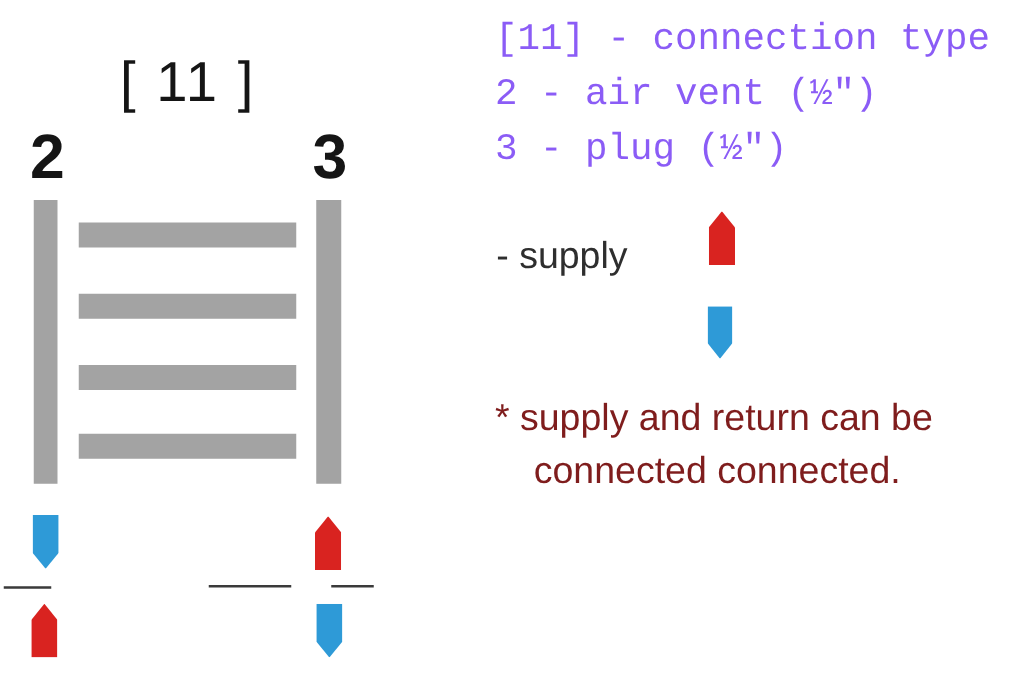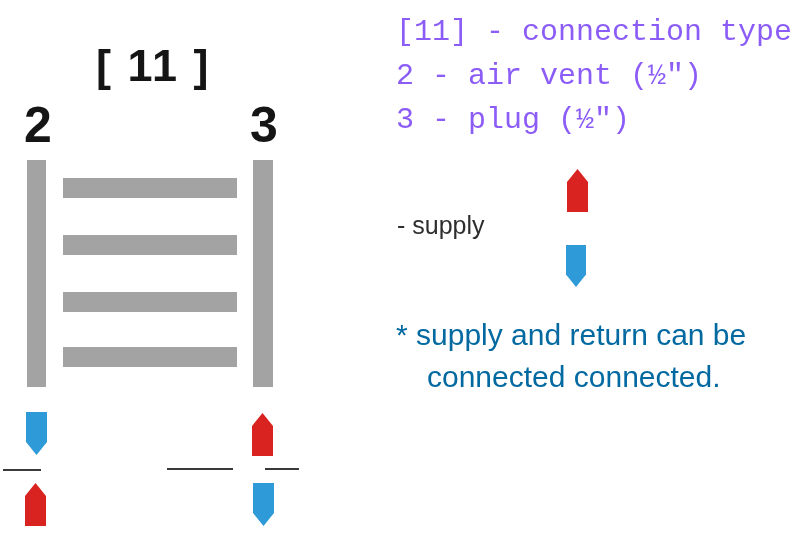--- a/index.html
+++ b/index.html
@@ -15,24 +15,24 @@
     background: #ffffff;
     overflow: hidden;
   }
   
   .rad-title {
     position: absolute;
     left: 96px;
     top: 40px;
     width: 110px;
     font-size: 45px;
-    font-weight: 700;
+    font-weight: 400;
     color: #151515;
     letter-spacing: 2px;
-    text-align: right;
+    text-align: left;
     white-space: nowrap;
   }
   .port-label {
     position: absolute;
     font-size: 50px;
     font-weight: 700;
     color: #151515;
     line-height: 1;
   }
   .port-label.p2 { left: 24px;  top: 100px; }
@@ -92,39 +92,38 @@
     line-height: 44px;
     color: #8b5cf6;
     white-space: nowrap;
     font-family: Liberation Mono, monospace;
   }
   .legend-line { display: block; }
 
   .supply-label, .return-label {
     position: absolute;
     left: 397px;
-    font-size: 25px;
+    font-size: 30px;
     color: #2e2e2e;
     white-space: nowrap;
-    margin-top: 23px;
   }
   .supply-label { top: 188px; }
   .return-label { top: 236px; }
 
   .legend-arrow { position: absolute; }
   .legend-arrow.sup { left: 567px; top: 169px; width: 21px; height: 43px; }
   .legend-arrow.ret { left: 566px; top: 245px; width: 20px; height: 42px; }
 
   .note-block {
     position: absolute;
     left: 396px;
     top: 314px;
     font-size: 30px;
     line-height: 42px;
-    color: #0369a1;
+    color: #7f1d1d;
     white-space: nowrap;
   }
   .note-line2 { display: block; margin-left: 31px; }
 </style>
 </head>
 <body>
 
 <div class="canvas">
 
   <div class="rad-title">[ 11 ]</div>

